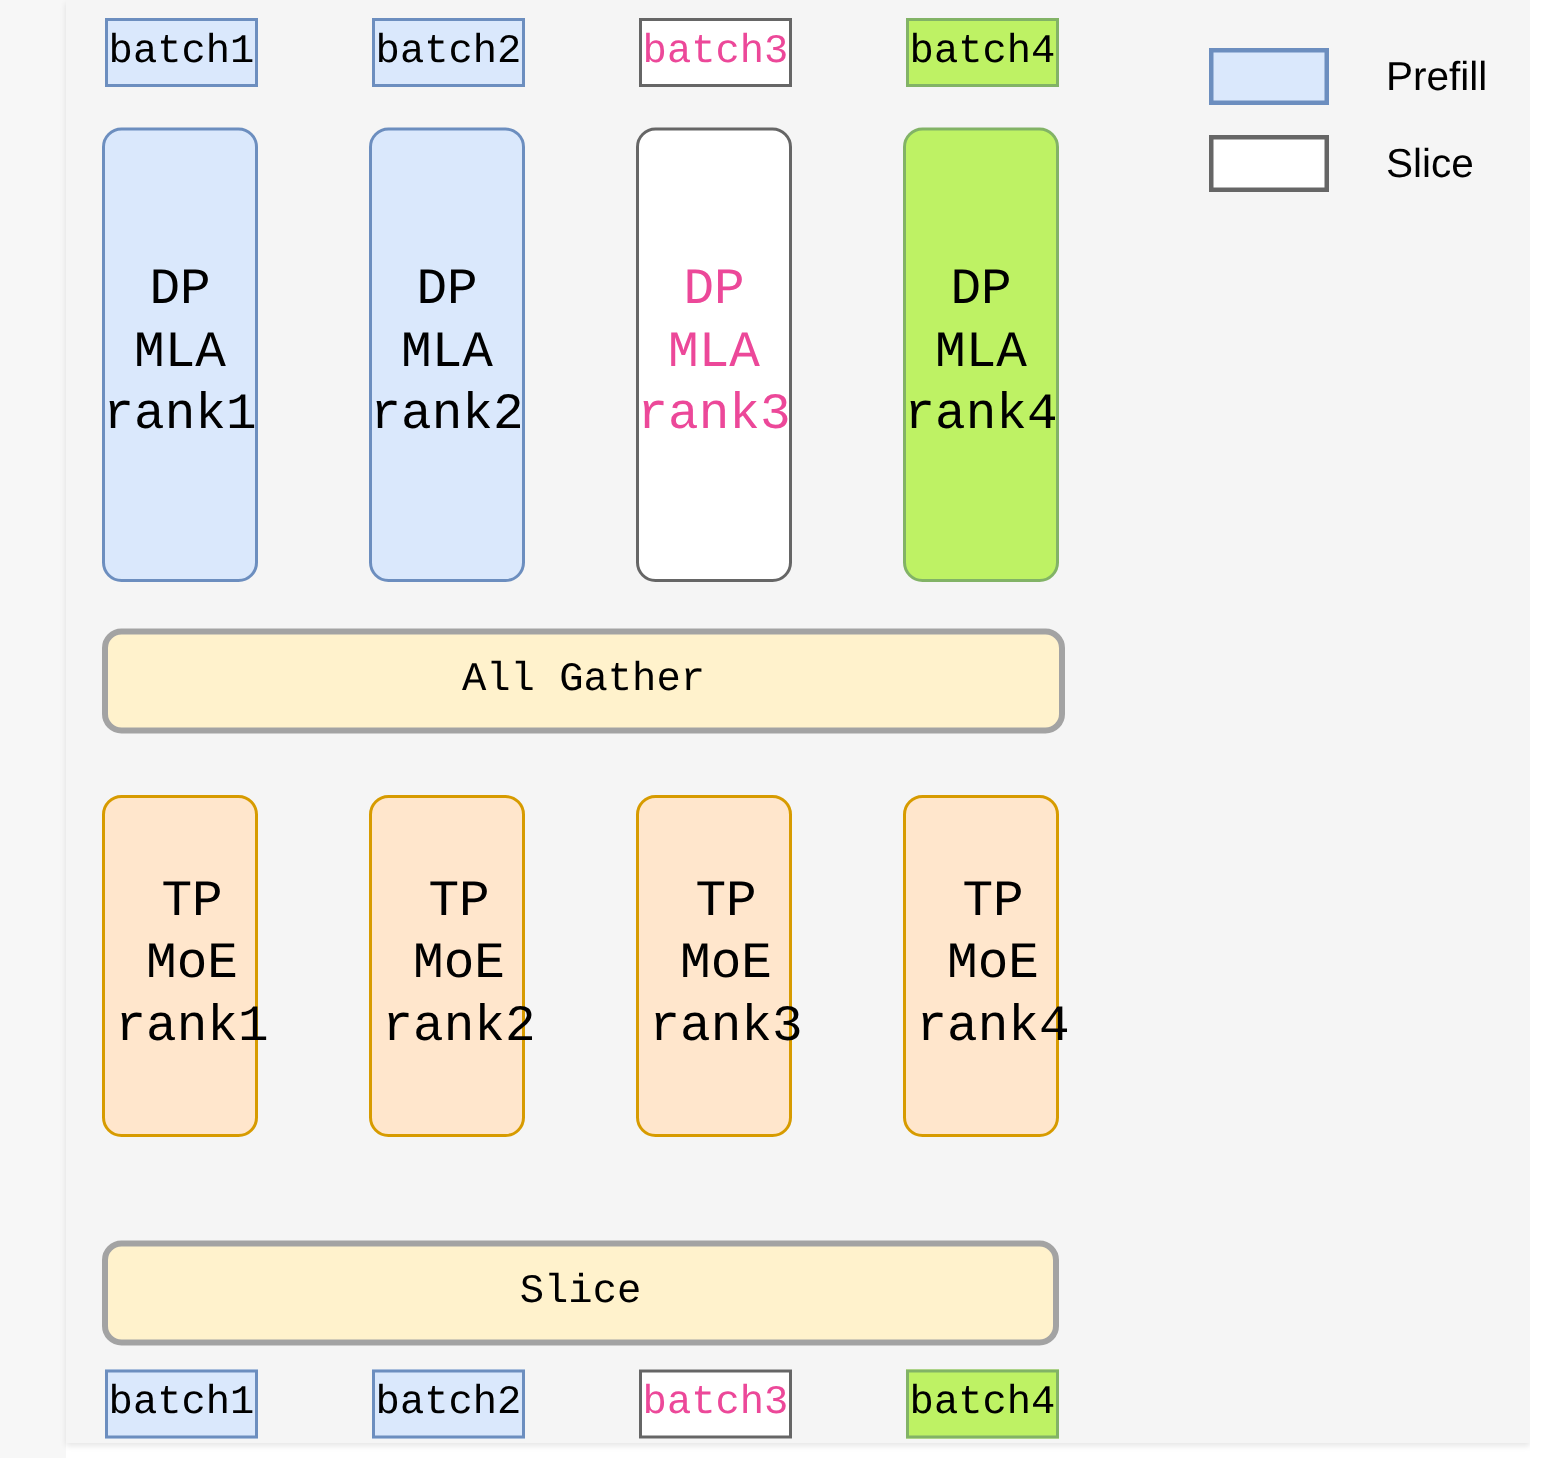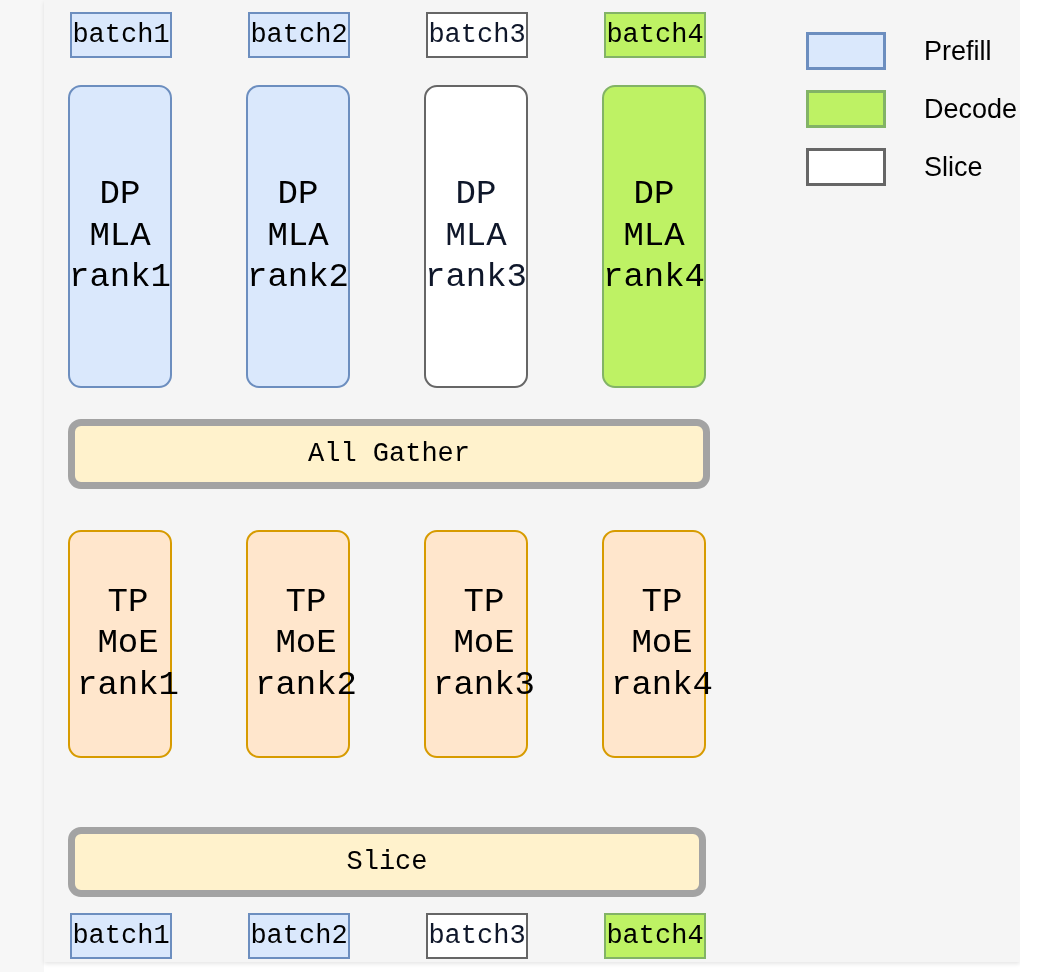--- a/index.html
+++ b/index.html
@@ -57,37 +57,37 @@
   
   .batch {
     height: 46px;
     border-width: 2px;
     border-style: solid;
     font-size: 27px;
     border-radius: 0;
   }
   .fill-prefill { background: #dae8fc; border-color: #6c8ebf; }
   .fill-decode  { background: #bef264; border-color: #82b366; }
-  .fill-idle    { background: #ffffff; border-color: #666666; color: #0f172a; text-align: right; }
+  .fill-idle    { background: #ffffff; border-color: #666666; color: #ec4899; text-align: right; }
 
   
   .rankbox {
     border-width: 2px;
     border-style: solid;
     border-radius: 13px;
     font-size: 34px;
     flex-direction: column;
   }
   .rankbox .ln { display: block; }
   .moe { background: #ffe6cc; border-color: #d79b00; padding-left: 16px; }
 
   
   .bar {
     background: #fff2cc;
-    border: 7px solid #a3a3a3;
+    border: 4px solid #a3a3a3;
     border-radius: 13px;
     font-size: 27px;
   }
 
   
   #legend {
     position: absolute;
     left: 806px;
     top: 28px;
     width: 214px;
@@ -183,22 +183,18 @@
   <div class="node batch fill-prefill" style="left:248px; top:913px; width:102px;">batch2</div>
   <div class="node batch fill-idle" style="left:426px; top:913px; width:102px;">batch3</div>
   <div class="node batch fill-decode" style="left:604px; top:913px; width:102px;">batch4</div>
 
   <div id="legend">
     <div class="legend-row">
       <div class="swatch fill-prefill"></div>
       <div class="legend-label">Prefill</div>
     </div>
     <div class="legend-row">
-      <div class="swatch fill-decode"></div>
-      <div class="legend-label">Decode</div>
-    </div>
-    <div class="legend-row">
       <div class="swatch fill-idle"></div>
       <div class="legend-label">Slice</div>
     </div>
   </div>
 
 </div>
 
 </body></html>

